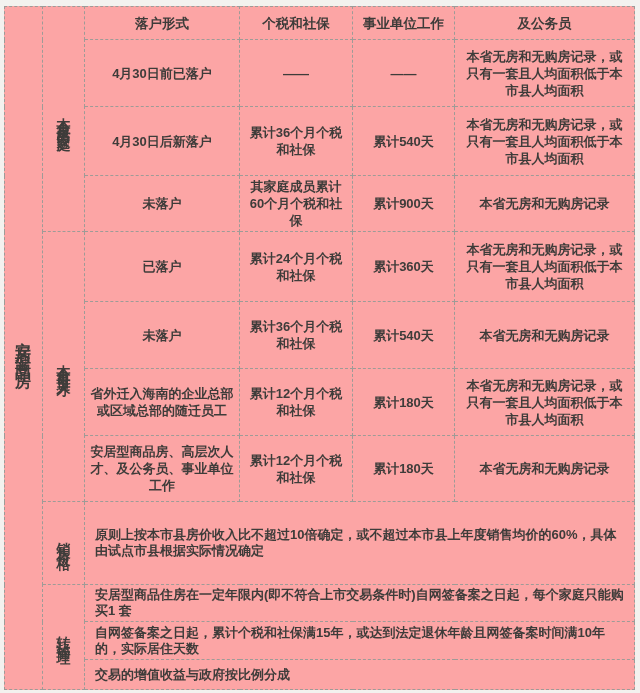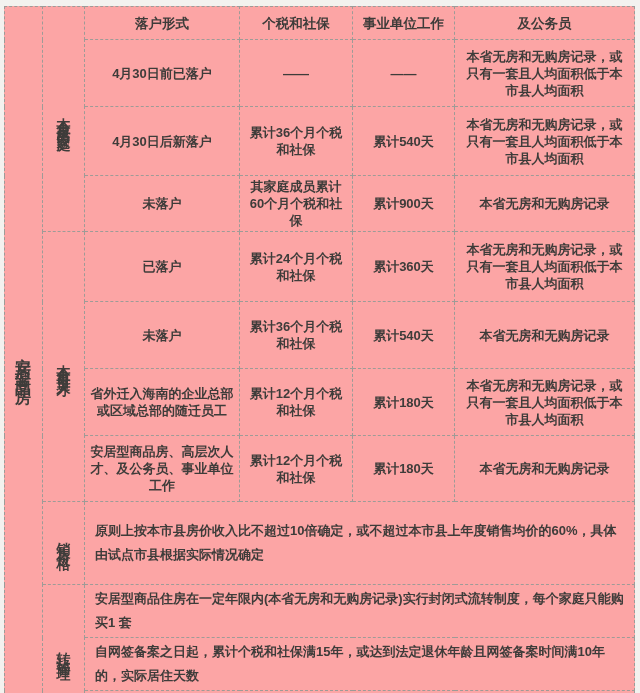--- a/index.html
+++ b/index.html
@@ -27,21 +27,21 @@
     font-size: 13px;
     font-weight: 600;
     vertical-align: middle;
     text-align: center;
     padding: 2px 5px;
     line-height: 17px;
     overflow: hidden;
   }
   th { font-weight: 700; font-size: 13.5px; }
   td.prop { text-align: center; padding: 2px 8px; }
-  td.sec  { text-align: left; padding: 2px 10px; line-height: 24px; }
+  td.sec  { text-align: left; padding: 2px 10px; line-height: 16px; }
   .vtext {
     display: inline-block;
     writing-mode: vertical-lr;
     text-orientation: upright;
     font-weight: 700;
   }
   .cat  { font-size: 16px; letter-spacing: 6px; }
   .grp  { font-size: 14px; letter-spacing: 3px; }
   .secl { font-size: 14px; letter-spacing: 5px; }
 </style>
@@ -108,21 +108,21 @@
       <td>累计12个月个税和社保</td>
       <td>累计180天</td>
       <td class="prop">本省无房和无购房记录</td>
     </tr>
     <tr style="height:83px">
       <td><span class="vtext secl">销售价格</span></td>
       <td class="sec" colspan="4">原则上按本市县房价收入比不超过10倍确定，或不超过本市县上年度销售均价的60%，具体由试点市县根据实际情况确定</td>
     </tr>
     <tr style="height:34px">
       <td rowspan="3"><span class="vtext secl">转让管理</span></td>
-      <td class="sec" colspan="4">安居型商品住房在一定年限内(本省无房和无购房记录)实行封闭式流转制度，每个家庭只能购买1 套</td>
+      <td class="sec" colspan="4">安居型商品住房在一定年限内(即不符合上市交易条件时)自网签备案之日起，每个家庭只能购买1 套</td>
     </tr>
     <tr style="height:38px">
       <td class="sec" colspan="4">自网签备案之日起，累计个税和社保满15年，或达到法定退休年龄且网签备案时间满10年的，实际居住天数</td>
     </tr>
     <tr style="height:30px">
       <td class="sec" colspan="4">交易的增值收益与政府按比例分成</td>
     </tr>
   </tbody>
 </table>
 

